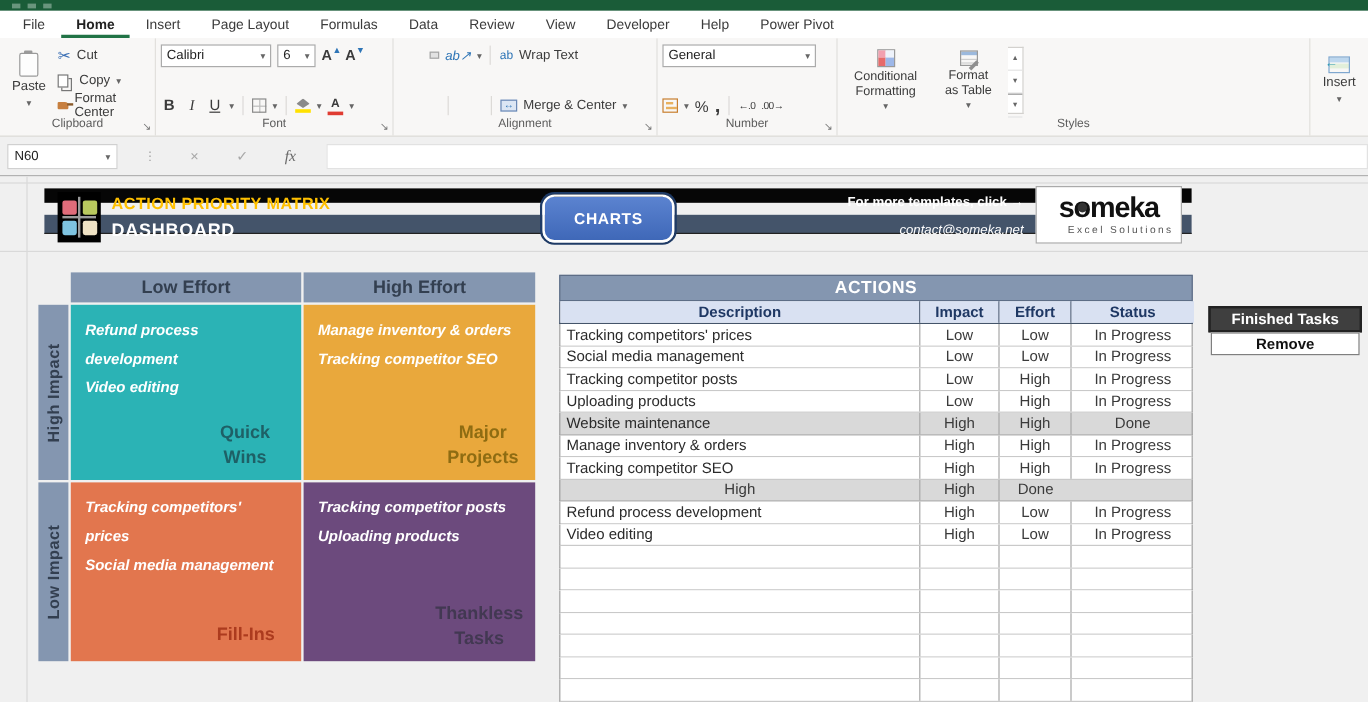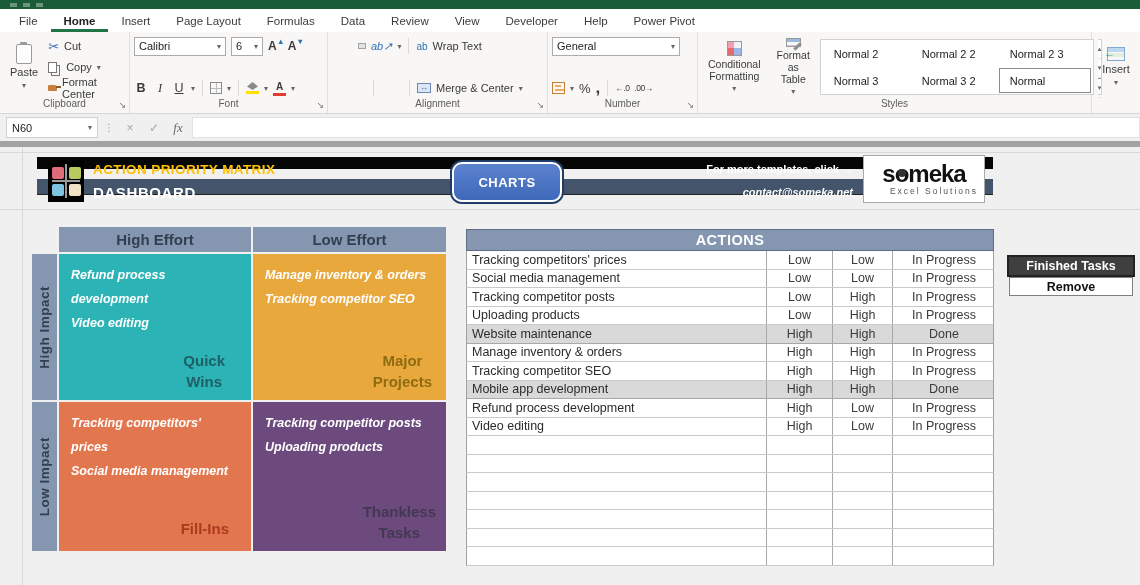--- a/index.html
+++ b/index.html
@@ -85,21 +85,21 @@
     display:flex; flex-direction:column; }
   .gscroll span { flex:1; font-size:7px; color:#666; text-align:center; line-height:18px; border-bottom:1px solid #e4e4e4; }
 
   
   .icon-insert { width:18px; height:14px; border:1px solid #7fa7cf; background:
       linear-gradient(#bdd7ee,#bdd7ee) 0 0/18px 4px no-repeat,
       linear-gradient(#e2efda,#e2efda) 0 5px/18px 4px no-repeat; position:relative; }
   .icon-insert:before { content:"←"; position:absolute; left:-4px; top:-1px; color:#2e9bb5; font-size:11px; font-weight:bold; }
 
   
-  .fbar { height:33px; background:#f0f0f0; border-bottom:6px solid #a3a3a3; display:flex; align-items:center; padding:0 0 0 6px; gap:4px; }
+  .fbar { height:33px; background:#f0f0f0; border-bottom:1px solid #a3a3a3; display:flex; align-items:center; padding:0 0 0 6px; gap:20px; }
   .namebox { width:92px; height:21px; background:#fff; border:1px solid #d0d0d0; display:flex; align-items:center; justify-content:space-between; padding:0 5px; font-size:11px; color:#222; }
   .fdots { color:#a0a0a0; font-size:10px; padding:0 2px; }
   .fbtn { color:#a8a8a8; font-size:12px; width:20px; text-align:center; }
   .fx { font-style:italic; font-family:"Liberation Serif",serif; color:#6a6a6a; font-size:13px; }
   .finput { flex:1; height:21px; background:#fff; border:1px solid #e2e2e2; margin-right:0; }
 
   
   .sheet { position:relative; width:1140px; height:438px; background:#f0f0f0; overflow:hidden; }
   .gl { position:absolute; background:#d9d9d9; }
   .gl-h { left:0; width:1140px; height:1px; }
@@ -115,21 +115,21 @@
   .logo-sq i:nth-child(1){background:#e06c7a;} .logo-sq i:nth-child(2){background:#b9c95e;}
   .logo-sq i:nth-child(3){background:#7ec3e0;} .logo-sq i:nth-child(4){background:#efe2c4;}
   .logo-sq:before { content:""; position:absolute; left:50%; top:4px; bottom:4px; width:2px; background:#9a9a9a; transform:translateX(-50%); }
   .logo-sq:after { content:""; position:absolute; top:50%; left:4px; right:4px; height:2px; background:#9a9a9a; transform:translateY(-50%); }
   .banner-title { position:absolute; left:56px; top:4px; height:18px; line-height:18px; color:#ffc000; font-weight:bold; font-size:13.5px; letter-spacing:.4px; }
   .banner-sub { position:absolute; left:56px; top:26px; height:20px; line-height:20px; color:#fff; font-weight:bold; font-size:15px; letter-spacing:.6px; }
   .charts-btn { position:absolute; left:415px; top:5px; width:110px; height:40px; border-radius:10px;
     background:linear-gradient(#5b83d0,#3f68b8); border:2px solid #fff; box-shadow:0 0 0 2px #1f3b66;
     color:#fff; font-weight:bold; font-size:13px; display:flex; align-items:center; justify-content:center; letter-spacing:.5px; cursor:pointer; }
   .tmpl-note { position:absolute; right:140px; top:3px; height:19px; line-height:19px; color:#fff; font-size:11px; font-weight:bold; }
-  .contact { position:absolute; right:140px; top:26px; height:19px; line-height:19px; color:#fff; font-size:11px; font-weight:bold; font-style:italic; }
+  .contact { position:absolute; right:140px; top:26px; height:19px; line-height:19px; color:#fff; font-size:11px; font-weight:normal; font-style:italic; }
   .someka { position:absolute; right:8px; top:-2px; width:122px; height:48px; background:#fff; border:1px solid #aaa;
     display:flex; flex-direction:column; align-items:center; justify-content:center; cursor:pointer; }
   .someka .word { font-size:24px; font-weight:bold; color:#111; letter-spacing:-1px; line-height:24px; }
   .someka .word em { font-style:normal; position:relative; }
   .someka .word em:after { content:""; position:absolute; left:3px; top:9px; width:8px; height:8px; background:#333; border-radius:50%; }
   .someka .sub { font-size:8.5px; color:#555; letter-spacing:2px; align-self:flex-end; margin-right:6px; }
 
   
   .matrix { position:absolute; left:32px; top:80px; display:grid; gap:2px;
     grid-template-columns:25px 192px 193px; grid-template-rows:25px 146px 149px; }
@@ -324,29 +324,20 @@
               <i></i>
             </span>
           <span class="cap" style="font-size:10.5px">Conditional Formatting</span>
           <span class="dd">▾</span>
         </div>
         <div class="bigbtn" style="width:58px">
           <span class="icon-fat"></span>
           <span class="cap" style="font-size:10.5px">Format as Table</span>
           <span class="dd">▾</span>
         </div>
-        <div class="gallery">
-
-        <div class="gcell">Normal 2</div>
-            <div class="gcell">Normal 2 2</div>
-            <div class="gcell">Normal 2 3</div>
-            <div class="gcell">Normal 3</div>
-            <div class="gcell">Normal 3 2</div>
-            <div class="gcell active">Normal</div>
-          </div>
         <div class="gscroll">
           <span>▴</span>
           <span>▾</span>
           <span style="border-top:1px solid #999">▾</span>
         </div>
       </div>
       <div class="grp-foot"><span>Styles</span></div>
     </div>
 
     <div class="grp" style="flex:1; border-right:none">
@@ -393,22 +384,22 @@
       <div class="tmpl-note">For more templates, click →</div>
       <div class="contact">contact@someka.net</div>
       <div class="someka">
         <span class="word"><span>s</span><em>o</em><span>meka</span></span>
         <span class="sub">Excel Solutions</span>
       </div>
     </div>
 
     <div class="matrix">
       <div class="m-corner"></div>
+      <div class="m-colhead">Low Effort</div>
       <div class="m-colhead">High Effort</div>
-      <div class="m-colhead">Low Effort</div>
 
       <div class="m-rowhead">
           <span>High Impact</span>
         </div>
       <div class="quad q0" style="background: rgb(43, 179, 181);">
         <div class="quad-items">
             <div class="quad-item">Refund process development</div>
             <div class="quad-item">Video editing</div>
           </div>
         <div class="quad-label" style="color: rgb(30, 96, 102);">Quick
@@ -438,20 +429,26 @@
             <div class="quad-item">Tracking competitor posts</div>
             <div class="quad-item">Uploading products</div>
           </div>
         <div class="quad-label" style="color: rgb(66, 56, 82);">Thankless
 Tasks</div>
       </div>
     </div>
 
     <div class="actions">
       <div class="a-title">ACTIONS</div>
+      <div class="a-head">
+        <div class="th">Description</div>
+        <div class="th">Impact</div>
+        <div class="th">Effort</div>
+        <div class="th">Status</div>
+      </div>
       <div>
 
           <div class="t-row">
             <div class="td desc">Tracking competitors' prices</div>
             <div class="td c">Low</div>
             <div class="td c">Low</div>
             <div class="td c">In Progress</div>
           </div>
 
           <div class="t-row">
@@ -490,21 +487,20 @@
           </div>
 
           <div class="t-row">
             <div class="td desc">Tracking competitor SEO</div>
             <div class="td c">High</div>
             <div class="td c">High</div>
             <div class="td c">In Progress</div>
           </div>
 
           <div class="t-row done">
-            <div class="td desc">Mobile app development</div>
             <div class="td c">High</div>
             <div class="td c">High</div>
             <div class="td c">Done</div>
           </div>
 
           <div class="t-row">
             <div class="td desc">Refund process development</div>
             <div class="td c">High</div>
             <div class="td c">Low</div>
             <div class="td c">In Progress</div>

